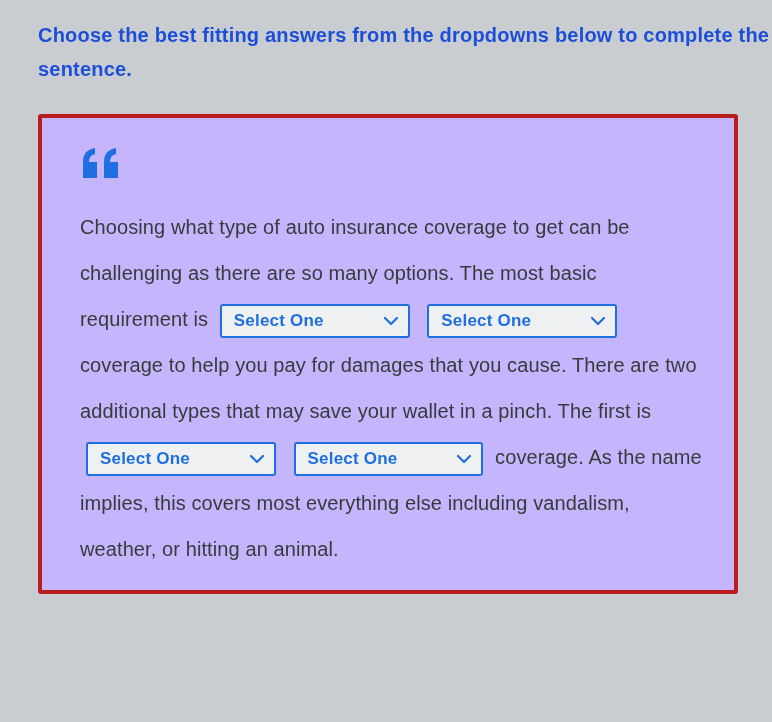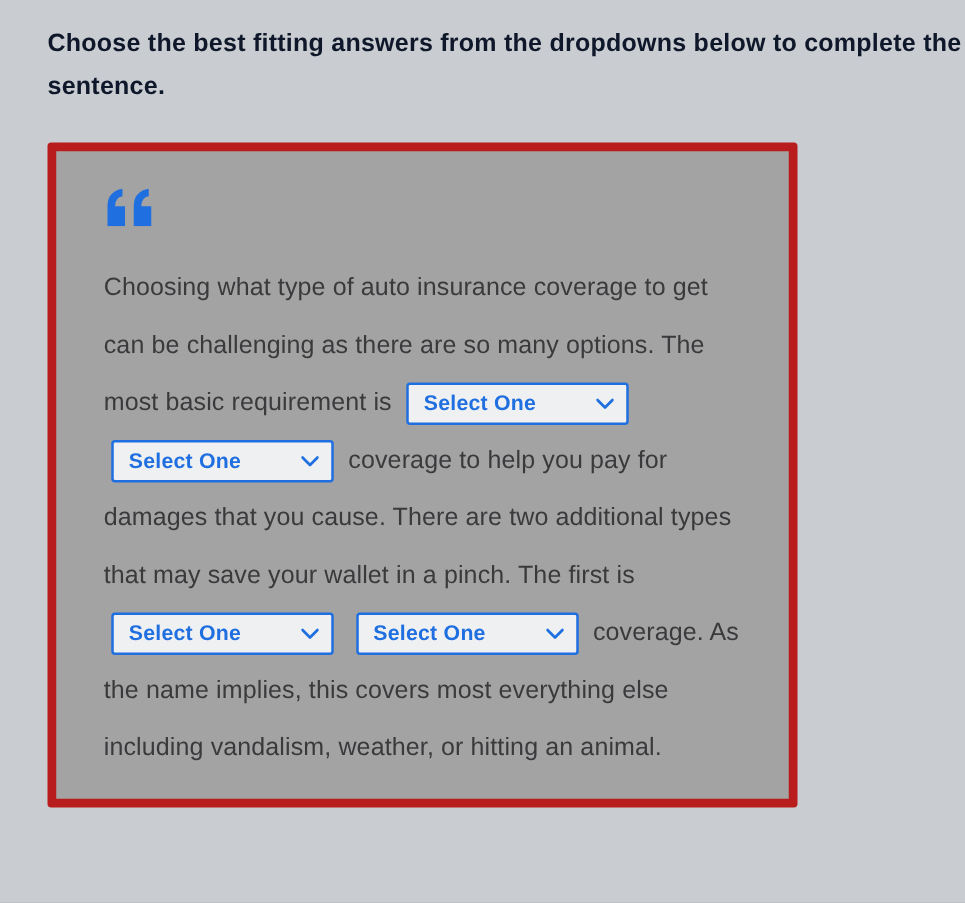--- a/index.html
+++ b/index.html
@@ -6,33 +6,33 @@
   html, body {
     margin: 0; padding: 0;
     width: 772px; height: 722px;
     font-family: -apple-system, BlinkMacSystemFont, "Segoe UI", Helvetica, Arial, sans-serif;
     background: #c9cdd1;
   }
   .page {
     padding: 18px 0 0 38px;
   }
   .instructions {
-    color: #0f172a;
+    color: #1d4ed8;
     font-size: 20px;
     font-weight: 600;
     line-height: 1.7;
     margin-bottom: 28px;
     letter-spacing: 0.2px;
   }
   .card {
-    background: #a3a3a3;
-    border: 7px solid #b91c1c;
+    background: #c4b5fd;
+    border: 4px solid #b91c1c;
     border-radius: 3px;
     padding: 30px 30px 18px 38px;
-    width: 600px;
+    width: 700px;
   }
   .quote-mark {
     width: 44px; height: 30px;
     margin-bottom: 26px;
   }
   .quote-mark svg { display:block; }
   .body-text {
     color: #3a3a3d;
     font-size: 20px;
     line-height: 2.3;
@@ -45,20 +45,21 @@
     justify-content: space-between;
     border: 2px solid #1f6fe0;
     border-radius: 3px;
     background: #eef0f2;
     height: 34px;
     padding: 0 10px 0 12px;
     min-width: 178px;
     vertical-align: middle;
     margin: 0 6px;
     cursor: pointer;
+    gap: 46px;
   }
   .dropdown-label {
     color: #1f6fe0;
     font-weight: 700;
     font-size: 17px;
     letter-spacing: 0.2px;
   }
   .dropdown .chev {
     margin-left: 14px;
     display: inline-flex;

